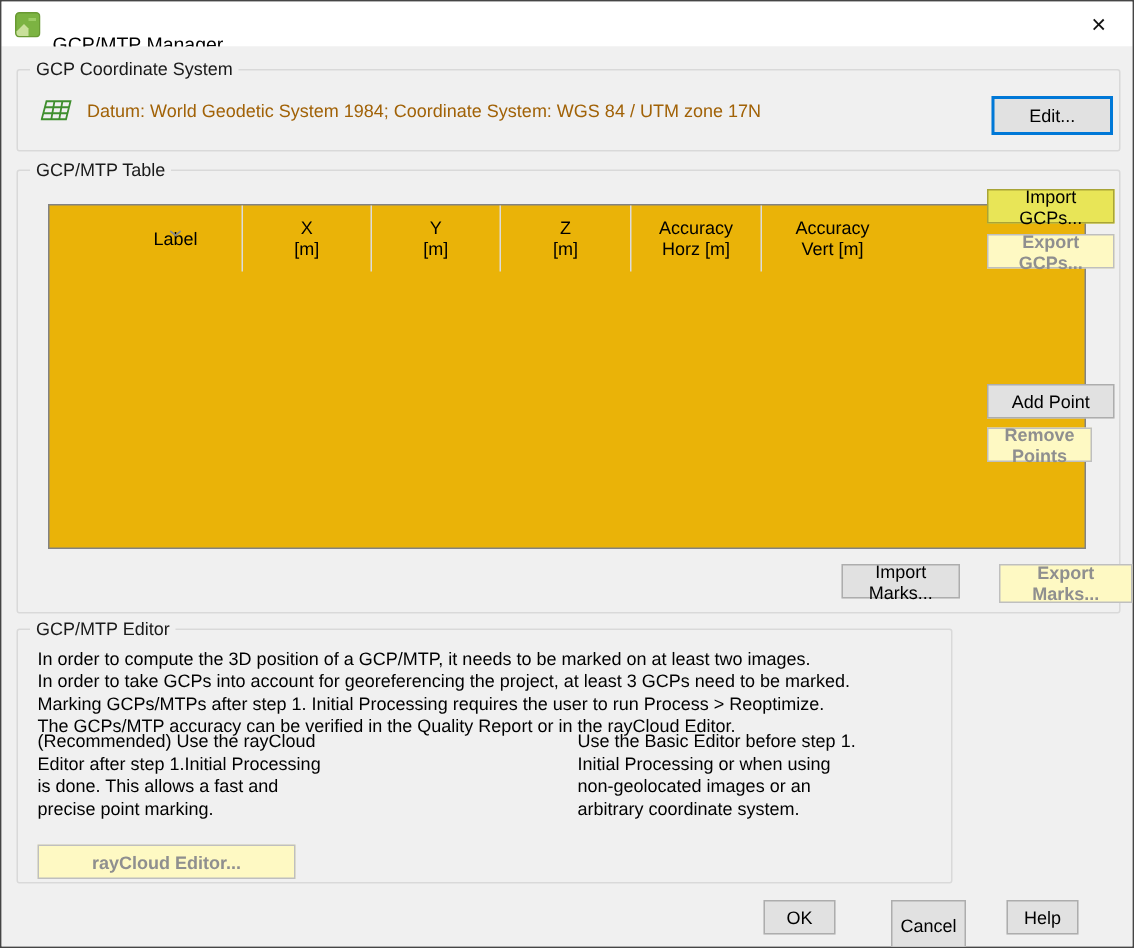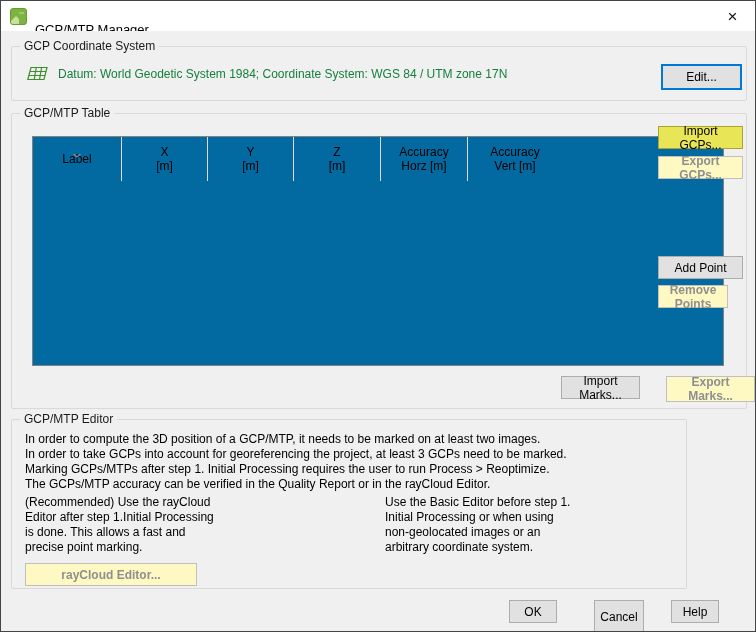--- a/index.html
+++ b/index.html
@@ -15,33 +15,33 @@
   .gb-label{position:absolute;top:-8px;left:8px;background:#f0f0f0;padding:0 4px;font-size:12px;color:#1a1a1a;line-height:15px;}
 
   .btn{position:absolute;display:flex;align-items:center;justify-content:center;font-size:12px;color:#000;background:#e1e1e1;border:1px solid #adadad;padding:5px;font-family:inherit;}
   .btn.disabled{background:#fef9c3;border-color:#bfbfbf;color:#8f8f8f;font-weight:bold;}
   .btn.focused{border:2px solid #0078d7;}
   .btn.highlight{background:#e8e557;border-color:#a8a437;}
 
   
   .coord-row{position:absolute;left:15px;top:19px;display:flex;align-items:center;}
   .grid-icon{width:21px;height:15px;margin-right:10px;flex:0 0 auto;}
-  .coord-text{font-size:12px;color:#15803d;white-space:nowrap;}
+  .coord-text{font-size:12px;color:#a16207;white-space:nowrap;}
 
   
-  .gcp-table{position:absolute;left:20px;top:22px;width:692px;height:230px;background:#0369a1;border:1px solid #828282;}
+  .gcp-table{position:absolute;left:20px;top:22px;width:692px;height:230px;background:#eab308;border:1px solid #828282;padding-left:40px;}
   .thead{display:flex;height:44px;}
   .th{display:flex;align-items:center;justify-content:center;text-align:center;font-size:12px;color:#000;white-space:pre-line;border-right:1px solid #dcdcdc;position:relative;line-height:14px;}
   .th:last-child{border-right:none;}
   .sort-ind{position:absolute;top:2px;left:50%;transform:translateX(-50%);}
   .tbody{height:184px;}
 
   
   .info-line{position:absolute;left:13px;font-size:12px;color:#000;line-height:15px;white-space:nowrap;}
-  .para{position:absolute;top:75px;width:290px;font-size:12px;color:#000;line-height:15px;white-space:pre-line;}
+  .para{position:absolute;top:67px;width:290px;font-size:12px;color:#000;line-height:15px;white-space:pre-line;}
 
   svg{display:block;}
 </style>
 </head>
 <body>
 
 <div class="window">
 
   <div class="titlebar">
     <span class="app-icon">
@@ -103,21 +103,21 @@
 
       <button class="btn highlight" style="left:646px;top:12px;width:85px;height:23px;">Import GCPs...</button>
       <button class="btn disabled" style="left:646px;top:42px;width:85px;height:23px;" disabled="">Export GCPs...</button>
       <button class="btn" style="left:646px;top:142px;width:85px;height:23px;">Add Point</button>
       <button class="btn disabled" style="left:646px;top:171px;width:70px;height:23px;" disabled="">Remove Points</button>
 
       <button class="btn" style="left:549px;top:262px;width:79px;height:23px;">Import Marks...</button>
       <button class="btn disabled" style="left:654px;top:262px;width:89px;height:26px;" disabled="">Export Marks...</button>
     </div>
 
-    <div class="groupbox" style="left:10px;top:388px;width:676px;height:170px;">
+    <div class="groupbox" style="left:10px;top:388px;width:624px;height:170px;">
       <span class="gb-label">GCP/MTP Editor</span>
 
       <div class="info-line" style="top:12px;">In order to compute the 3D position of a GCP/MTP, it needs to be marked on at least two images.</div>
       <div class="info-line" style="top:27px;">In order to take GCPs into account for georeferencing the project, at least 3 GCPs need to be marked.</div>
       <div class="info-line" style="top:42px;">Marking GCPs/MTPs after step 1. Initial Processing requires the user to run Process &gt; Reoptimize.</div>
       <div class="info-line" style="top:57px;">The GCPs/MTP accuracy can be verified in the Quality Report or in the rayCloud Editor.</div>
 
       <div class="para" style="left:13px;">(Recommended) Use the rayCloud
 Editor after step 1.Initial Processing
 is done. This allows a fast and

